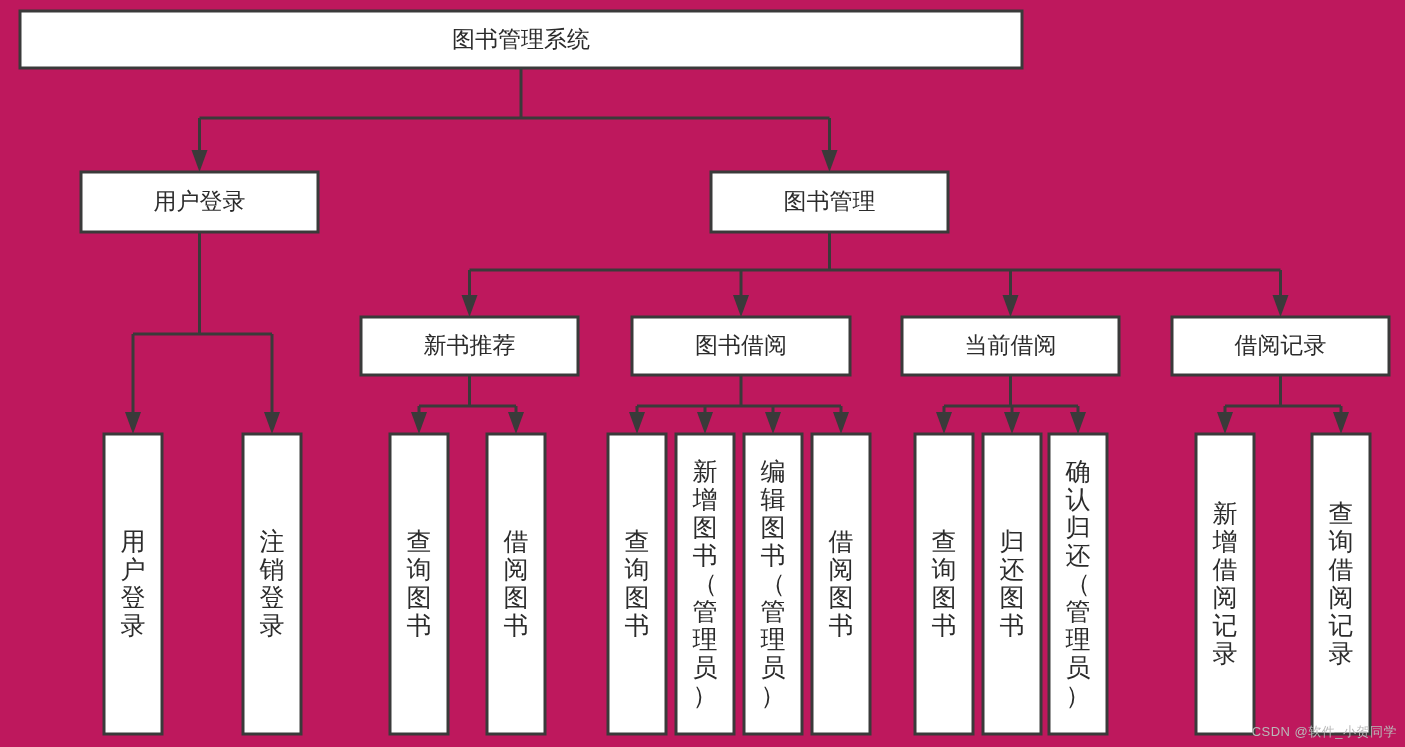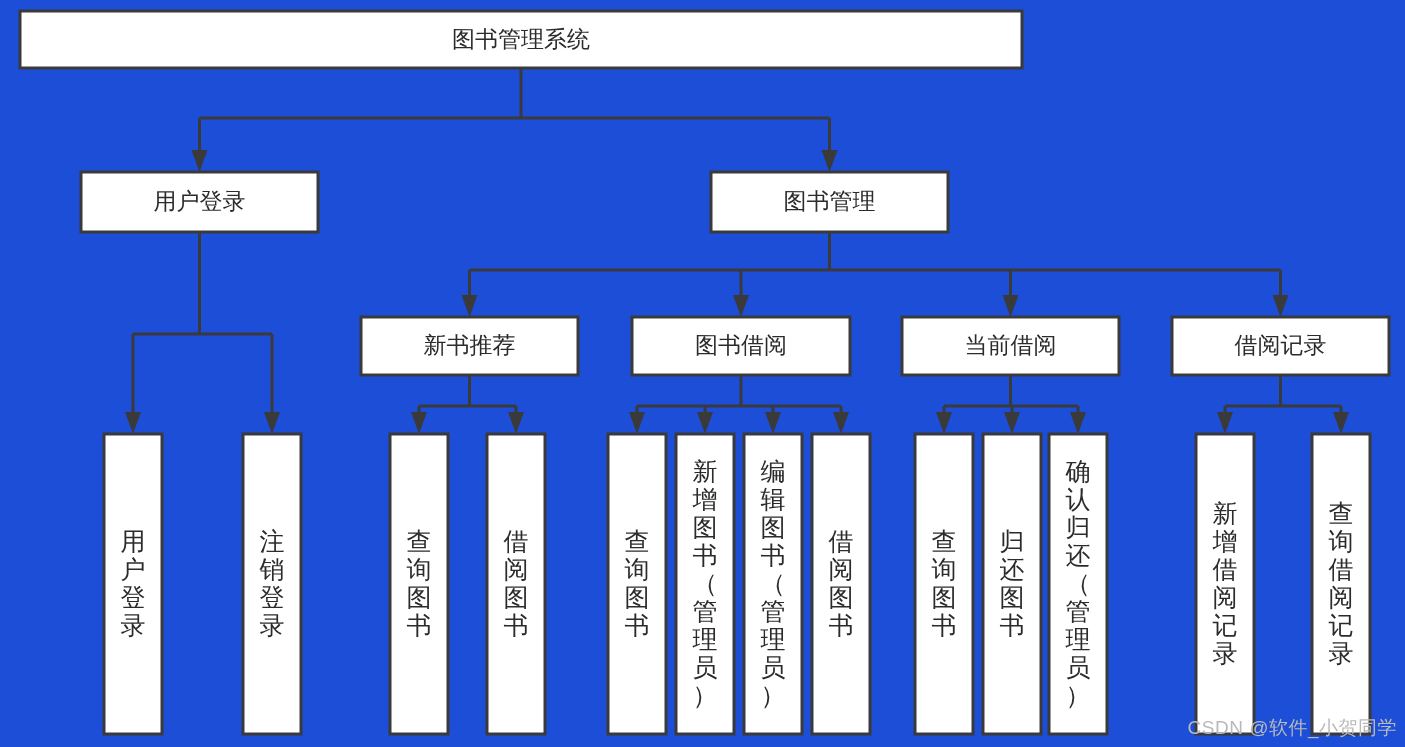--- a/index.html
+++ b/index.html
@@ -8,21 +8,21 @@
     padding: 0;
     background: #ffffff;
   }
   body {
     font-family: "Liberation Sans", "DejaVu Sans", sans-serif;
   }
   #diagram-root {
     position: relative;
     width: 1405px;
     height: 747px;
-    background: #1d4ed8;
+    background: #be185d;
     overflow: hidden;
   }
   svg.diagram-canvas {
     position: absolute;
     left: 0;
     top: 0;
     width: 1405px;
     height: 747px;
     display: block;
   }
@@ -52,21 +52,21 @@
     fill: #2b2b2b;
     font-family: "Liberation Sans", "DejaVu Sans", sans-serif;
     font-size: 25px;
     text-anchor: middle;
   }
   .watermark-text {
     position: absolute;
     right: 8px;
     bottom: 6px;
     font-family: "Liberation Sans", "DejaVu Sans", sans-serif;
-    font-size: 19px;
+    font-size: 13px;
     color: #b9b9b9;
     letter-spacing: 0.5px;
     white-space: nowrap;
     user-select: none;
   }
 </style>
 </head>
 <body>
 
 <div id="diagram-root">

